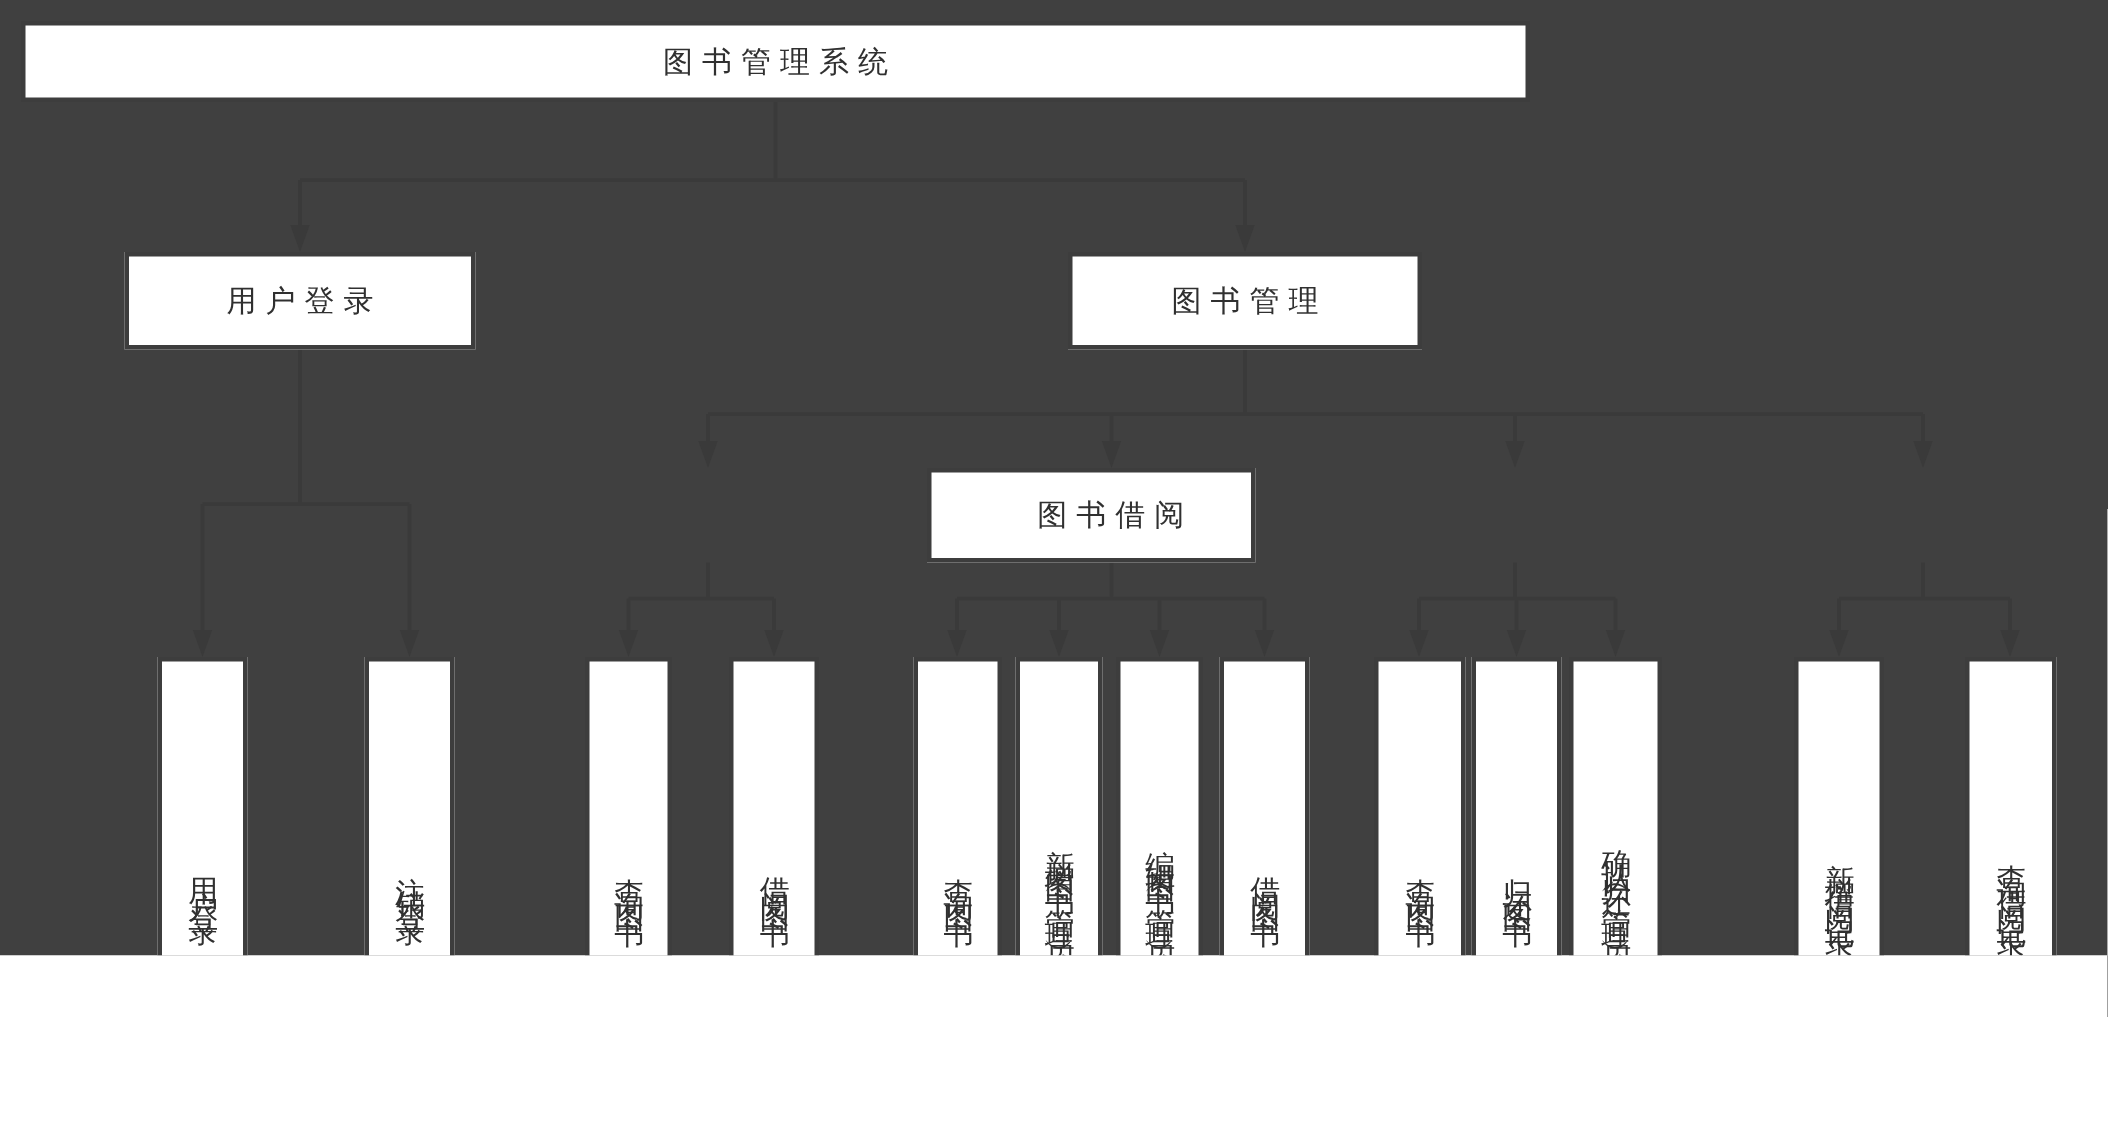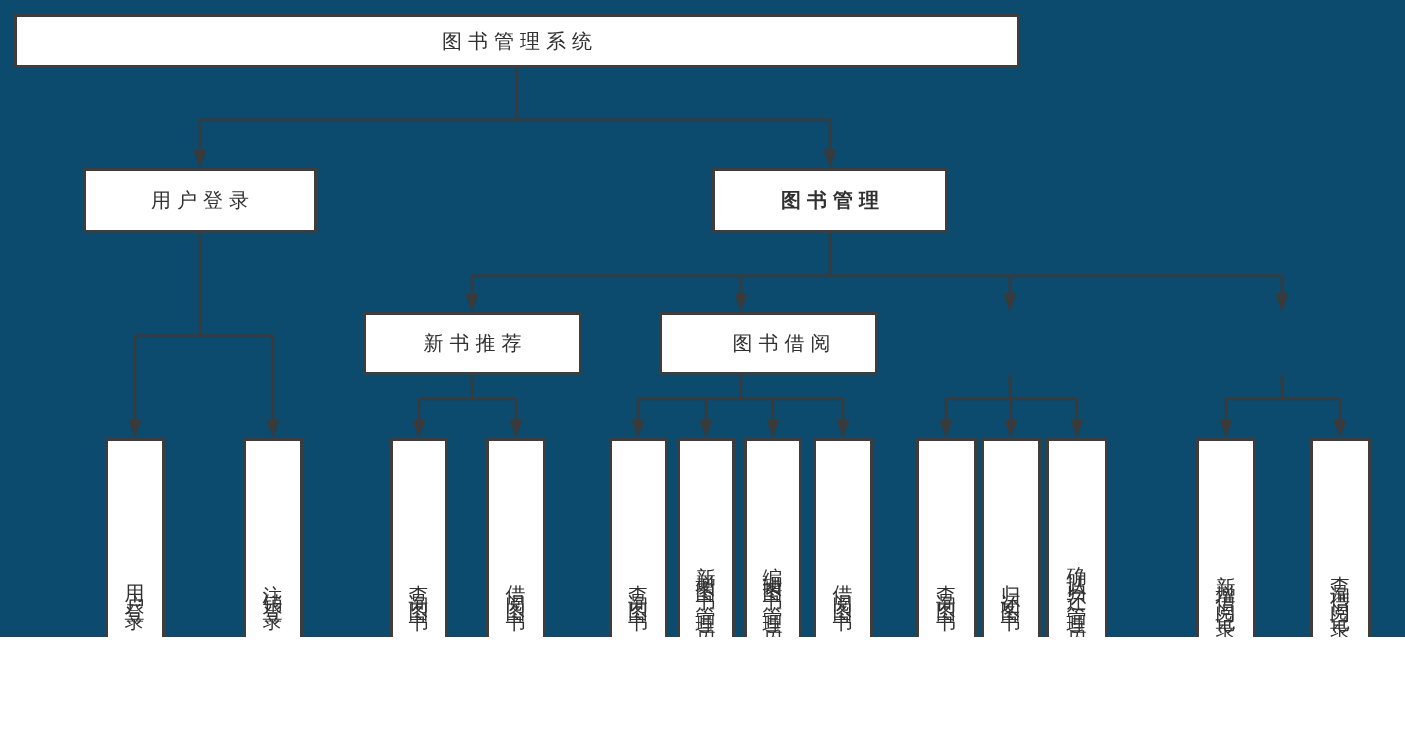--- a/index.html
+++ b/index.html
@@ -1,20 +1,20 @@
 <!DOCTYPE html>
 <html><head>
 <meta charset="utf-8">
 <style>
   html, body { margin: 0; padding: 0; background: #ffffff; }
   #canvas {
     position: relative;
     width: 1405px;
     height: 637px;
-    background: #0c4a6e;
+    background: #404040;
     font-family: "Liberation Sans", "DejaVu Sans", sans-serif;
     overflow: hidden;
   }
   #connectors {
     position: absolute;
     left: 0; top: 0;
     width: 1405px; height: 747px;
   }
   .box {
     position: absolute;
@@ -90,28 +90,25 @@
     </g>
   </svg>
 
   <div class="box" style="left:14px; top:14px; width:1006px; height:54px;">
     <span class="h-label">图书管理系统</span>
   </div>
 
   <div class="box" style="left:83px; top:168px; width:234px; height:65px;">
     <span class="h-label">用户登录</span>
   </div>
-  <div class="box" style="left:712px; top:168px; width:236px; height:65px;font-weight:bold;">
+  <div class="box" style="left:712px; top:168px; width:236px; height:65px;">
     <span class="h-label">图书管理</span>
   </div>
 
-  <div class="box" style="left:363px; top:312px; width:219px; height:63px;">
-    <span class="h-label">新书推荐</span>
-  </div>
-  <div class="box" style="left:659px; top:312px; width:219px; height:63px;padding-left:26px;">
+  <div class="box" style="left:618px; top:312px; width:219px; height:63px;padding-left:26px;">
     <span class="h-label">图书借阅</span>
   </div>
 
   <div class="box" style="left:105px; top:438px; width:60px; height:297px;">
     <span class="v-label">用户登录</span>
   </div>
   <div class="box" style="left:243px; top:438px; width:60px; height:297px;">
     <span class="v-label">注销登录</span>
   </div>
 

